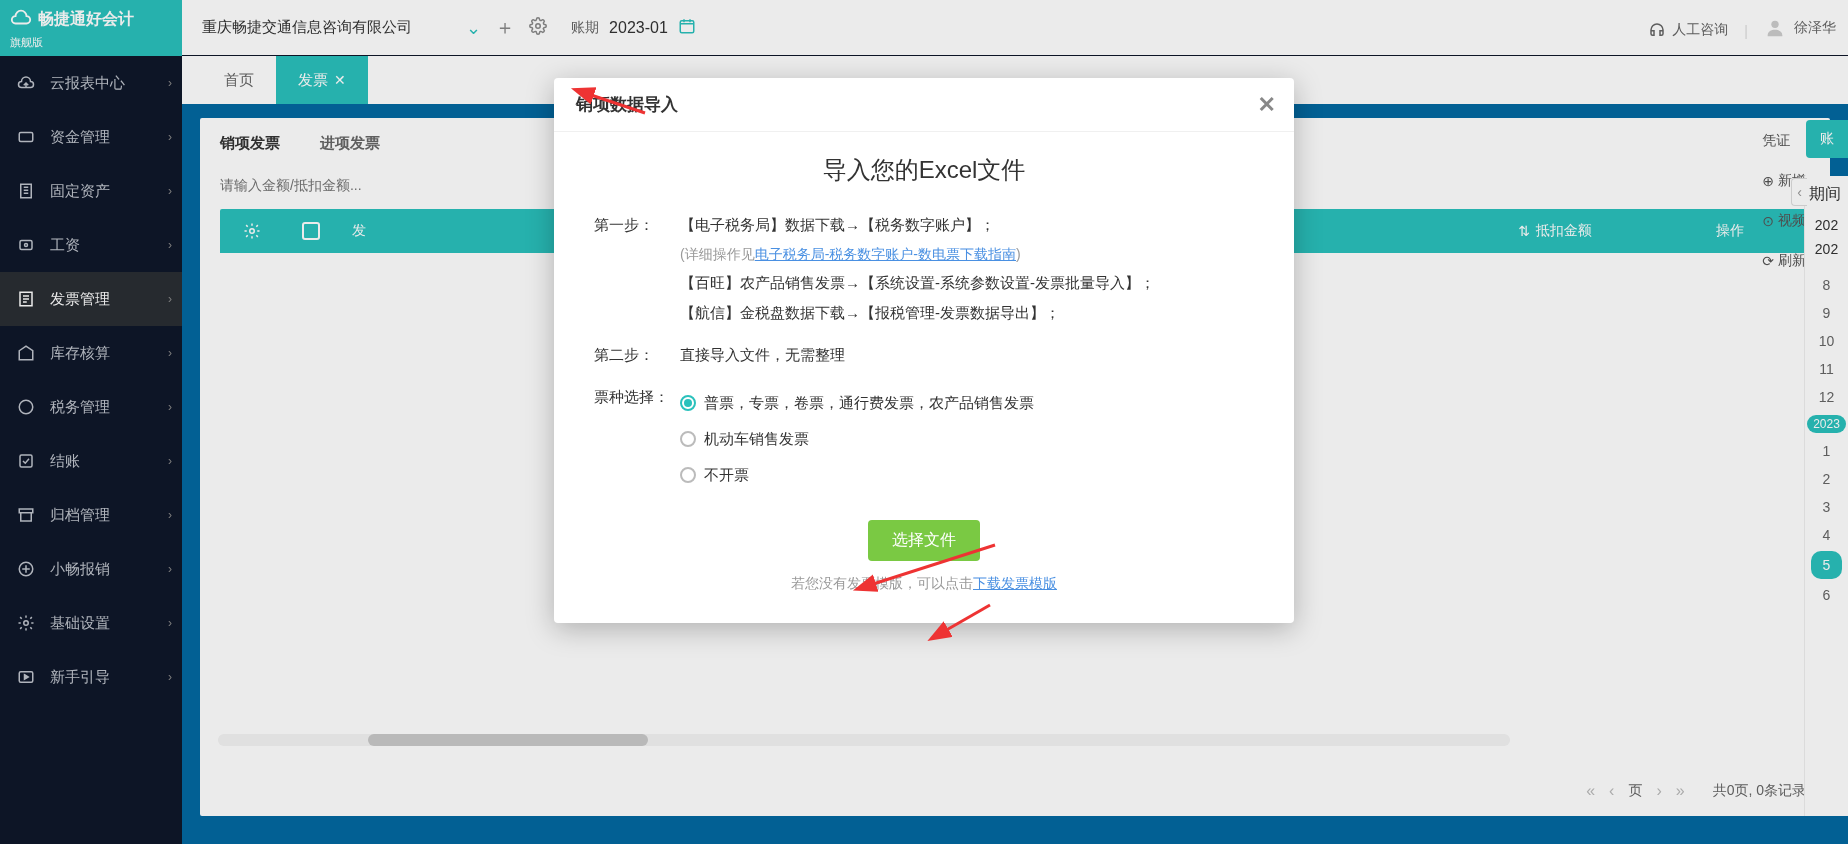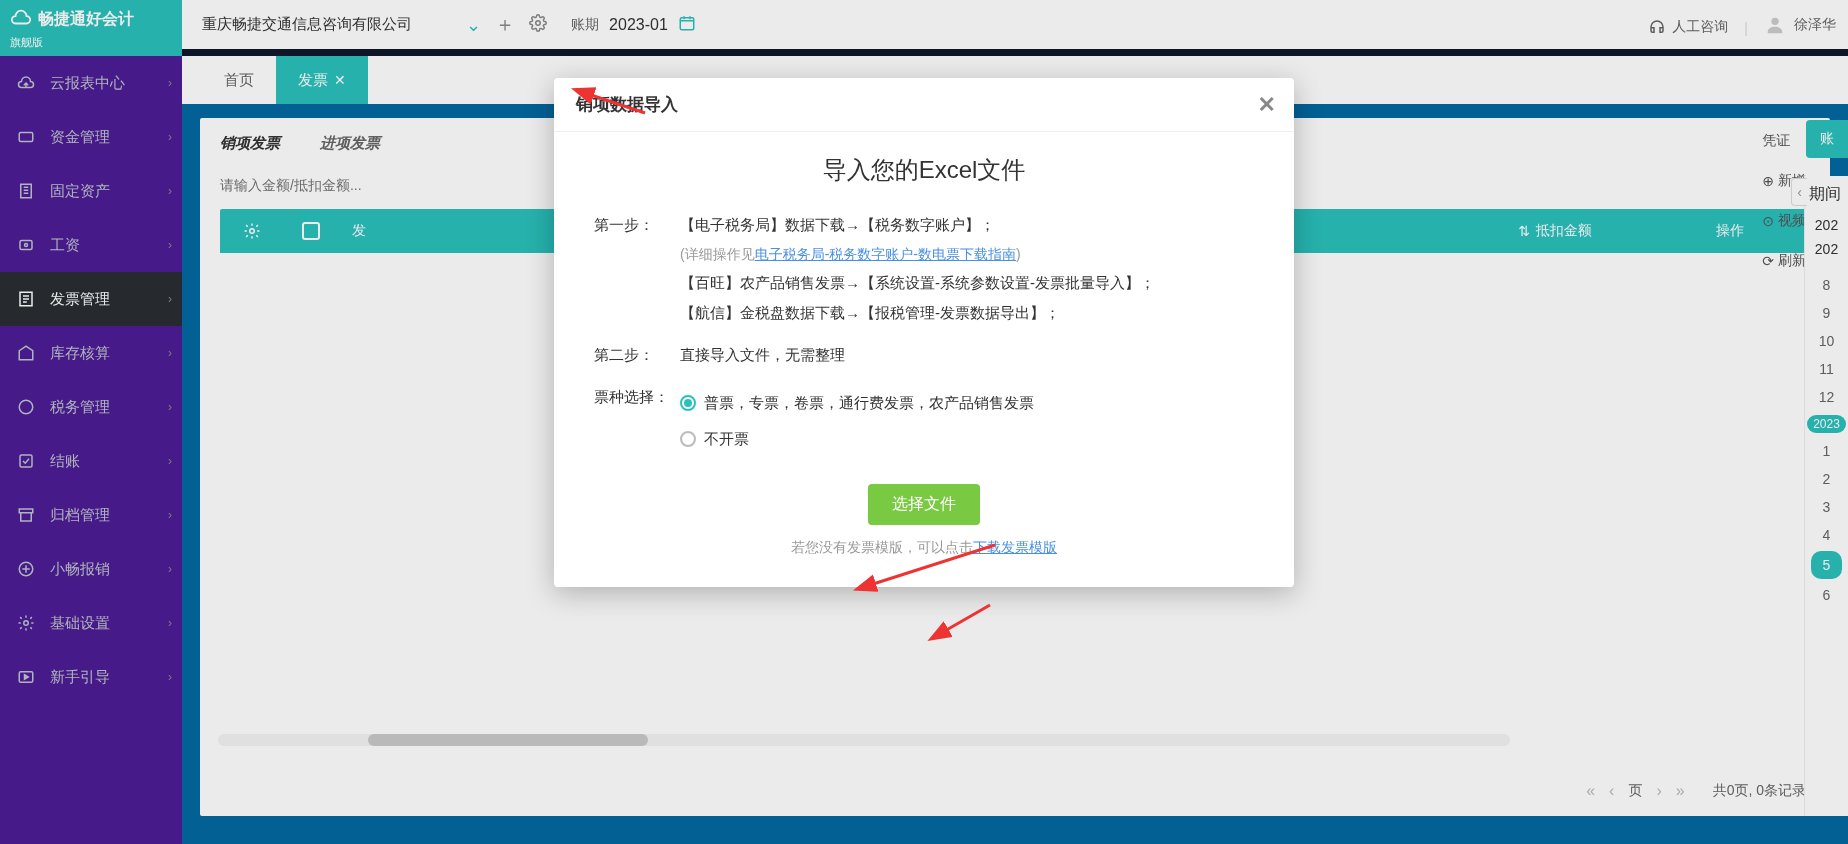--- a/index.html
+++ b/index.html
@@ -1,48 +1,48 @@
 <!DOCTYPE html>
 <html><head>
 <meta charset="utf-8">
 <style>
 * { margin: 0; padding: 0; box-sizing: border-box; }
 body { font-family: "Microsoft YaHei", Arial, sans-serif; font-size: 14px; color: #333; background: #fff; overflow: hidden; width: 1848px; height: 844px; position: relative; }
 
 
-.topbar { height: 56px; display: flex; align-items: center; padding: 0 12px; border-bottom: 7px solid #0f172a; }
+.topbar { height: 56px; display: flex; align-items: center; padding: 0 12px; border-bottom: 1px solid #0f172a; }
 .logo-area { width: 182px; background: #2ac1bc; height: 56px; display: flex; flex-direction: column; justify-content: center; color: #fff; padding-left: 10px; position: absolute; left: 0; top: 0; }
 .logo-area .logo-text { font-size: 16px; font-weight: bold; display: flex; align-items: center; gap: 6px; }
 .logo-area .logo-sub { font-size: 11px; margin-top: 2px; }
 .company-select { margin-left: 190px; display: flex; align-items: center; color: #333; font-size: 15px; gap: 14px; }
 .company-select .dd { color: #2ac1bc; font-size: 18px; margin-left: 40px; cursor: pointer; }
 .period-area { display: flex; align-items: center; gap: 10px; margin-left: 24px; }
 .period-label { color: #666; }
 .period-value { color: #333; font-size: 16px; }
 .topbar-right { margin-left: auto; display: flex; align-items: flex-end; gap: 16px; color: #666; }
 .headset-icon svg, .user-icon svg { vertical-align: middle; }
 .close-top { position: absolute; right: 0; top: 56px; width: 40px; height: 48px; display: flex; align-items: center; justify-content: center; border-left: 1px solid #eee; cursor: pointer; font-size: 20px; color: #999; }
 
 
-.sidebar { position: absolute; left: 0; top: 56px; bottom: 0; width: 182px; background: #4c1d95; color: #bfc4cc; overflow-y: auto; }
+.sidebar { position: absolute; left: 0; top: 56px; bottom: 0; width: 182px; background: #0f172a; color: #bfc4cc; overflow-y: auto; }
 .sidebar-item { height: 54px; display: flex; align-items: center; padding-left: 16px; gap: 14px; cursor: pointer; font-size: 15px; position: relative; }
 .sidebar-item.active { background: #2a2e34; color: #fff; }
 .sidebar-item .chev { position: absolute; right: 10px; font-size: 12px; color: #888; }
 .sidebar-icon { width: 20px; height: 20px; display: inline-flex; align-items: center; justify-content: center; }
 
 
 .main { position: absolute; left: 182px; top: 56px; right: 0; bottom: 0; background: #0369a1; }
 .tabs-row { height: 48px; display: flex; align-items: center; padding-left: 20px; background: #fff; }
 .tab { padding: 0 22px; height: 48px; line-height: 48px; color: #666; cursor: pointer; font-size: 15px; }
 .tab.active { background: #2ac1bc; color: #fff; }
 .tab .x { margin-left: 6px; font-size: 14px; }
 
 .content { margin: 14px 18px; background: #fff; border-radius: 2px; padding: 16px 20px 0 20px; height: calc(100% - 90px); position: relative; }
 .sub-tabs { display: flex; gap: 40px; font-size: 15px; font-weight: 600; color: #333; padding-bottom: 10px; }
-.sub-tab { cursor: pointer; color: #666; font-style: italic; }
+.sub-tab { cursor: pointer; color: #666; }
 .sub-tab.active { color: #333; }
 .toolbar-right { position: absolute; right: 24px; top: 14px; display: flex; gap: 22px; color: #555; font-size: 14px; flex-direction: column; }
 .toolbar-item { display: flex; align-items: center; gap: 4px; cursor: pointer; }
 .search-row { margin-top: 14px; }
 .search-input { border: none; outline: none; width: 220px; color: #999; font-size: 14px; background: transparent; }
 .table-head { margin-top: 16px; background: #2ac1bc; color: #fff; height: 44px; display: flex; align-items: center; border-radius: 2px 2px 0 0; }
 .th { padding: 0 14px; display: flex; align-items: center; gap: 6px; }
 .th.gear { width: 64px; justify-content: center; }
 .th.chk { width: 54px; justify-content: center; }
 .th.flex1 { flex: 1; }
@@ -384,20 +384,24 @@
       <div class="step-label">票种选择：</div>
       <div class="step-body">
         <div class="radio-row">
           <span class="radio">
               <span class="dot"></span>
             </span>
           <span>普票，专票，卷票，通行费发票，农产品销售发票</span>
         </div>
         <div class="radio-row">
           <span class="radio off"></span>
+          <span>机动车销售发票</span>
+        </div>
+        <div class="radio-row">
+          <span class="radio off"></span>
           <span>不开票</span>
         </div>
       </div>
     </div>
 
     <button class="select-file-btn">选择文件</button>
 
     <div class="template-hint">
       <span>若您没有发票模版，可以点击</span><span class="link">下载发票模版</span>
     </div>

